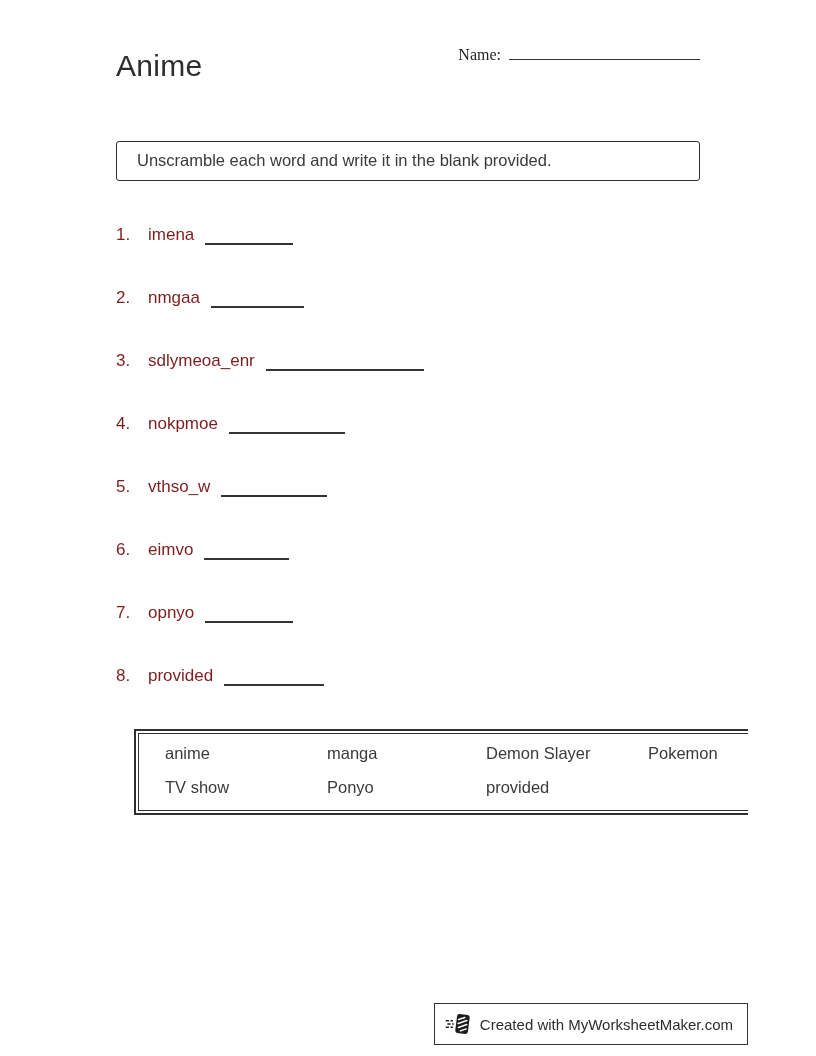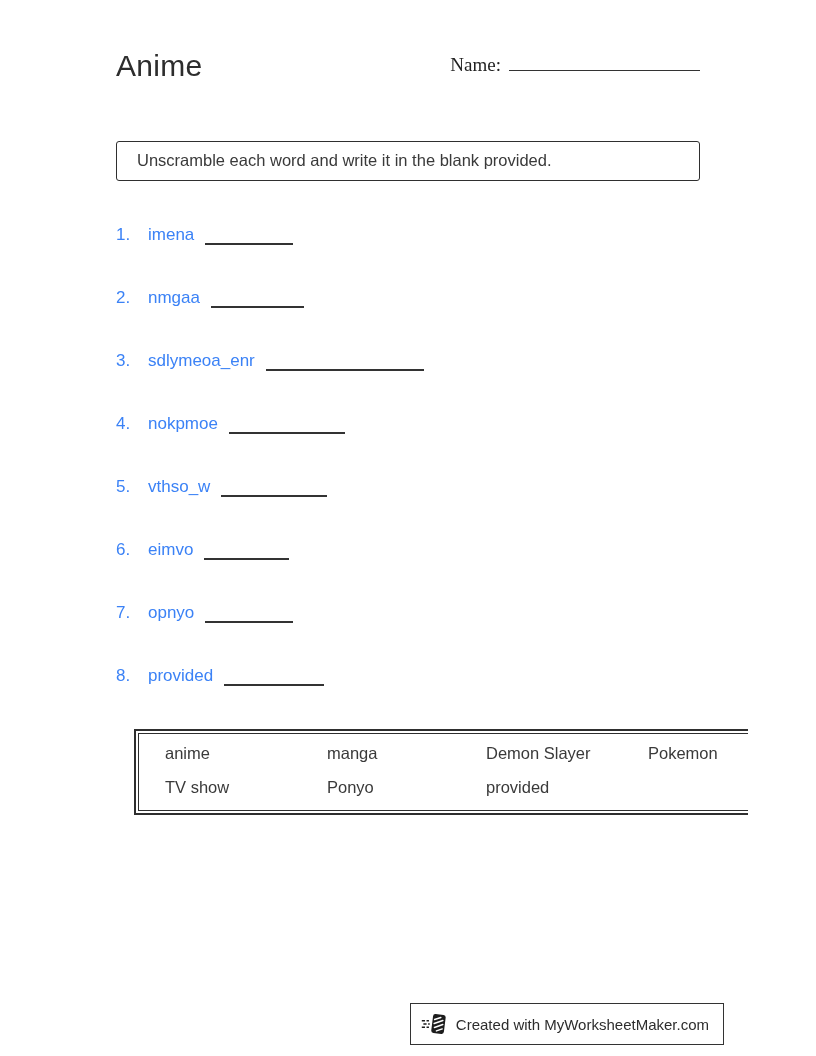--- a/index.html
+++ b/index.html
@@ -23,23 +23,22 @@
     padding-top: 46px;
   }
   .title {
     font-size: 30px;
     font-weight: 400;
     color: #2d2d2d;
     line-height: 40px;
     letter-spacing: 0.3px;
   }
   .name-block {
-    margin-top: 8px;
     font-family: "Liberation Serif", serif;
-    font-size: 19px;
+    font-size: 16px;
     color: #1f1f1f;
     white-space: nowrap;
   }
   .name-line {
     display: inline-block;
     width: 191px;
     height: 14px;
     margin-left: 8px;
     border-bottom: 1.5px solid #333333;
   }
@@ -56,21 +55,21 @@
 
   
   .scramble-list {
     margin-top: 44px;
     list-style: none;
   }
   .scramble-item {
     height: 24px;
     margin-bottom: 39px;
     font-size: 17px;
-    color: #3b82f6;
+    color: #7f1d1d;
     white-space: nowrap;
   }
   .item-number {
     display: inline-block;
     width: 32px;
   }
   .blank {
     display: inline-block;
     height: 14px;
     margin-left: 11px;
@@ -93,21 +92,21 @@
     grid-template-columns: 162px 159px 162px auto;
     row-gap: 12px;
     font-size: 16.5px;
     color: #3a3a3a;
   }
   .wordbank-word { line-height: 22px; }
 
   
   .footer-box {
     position: absolute;
-    right: 24px;
+    right: 0;
     top: 1003px;
     height: 42px;
     border: 1.5px solid #333333;
     background: #ffffff;
     display: flex;
     align-items: center;
     padding: 0 14px 0 10px;
   }
   .footer-logo { margin-right: 8px; display: inline-flex; }
   .footer-text { font-size: 15px; color: #2d2d2d; white-space: nowrap; }

